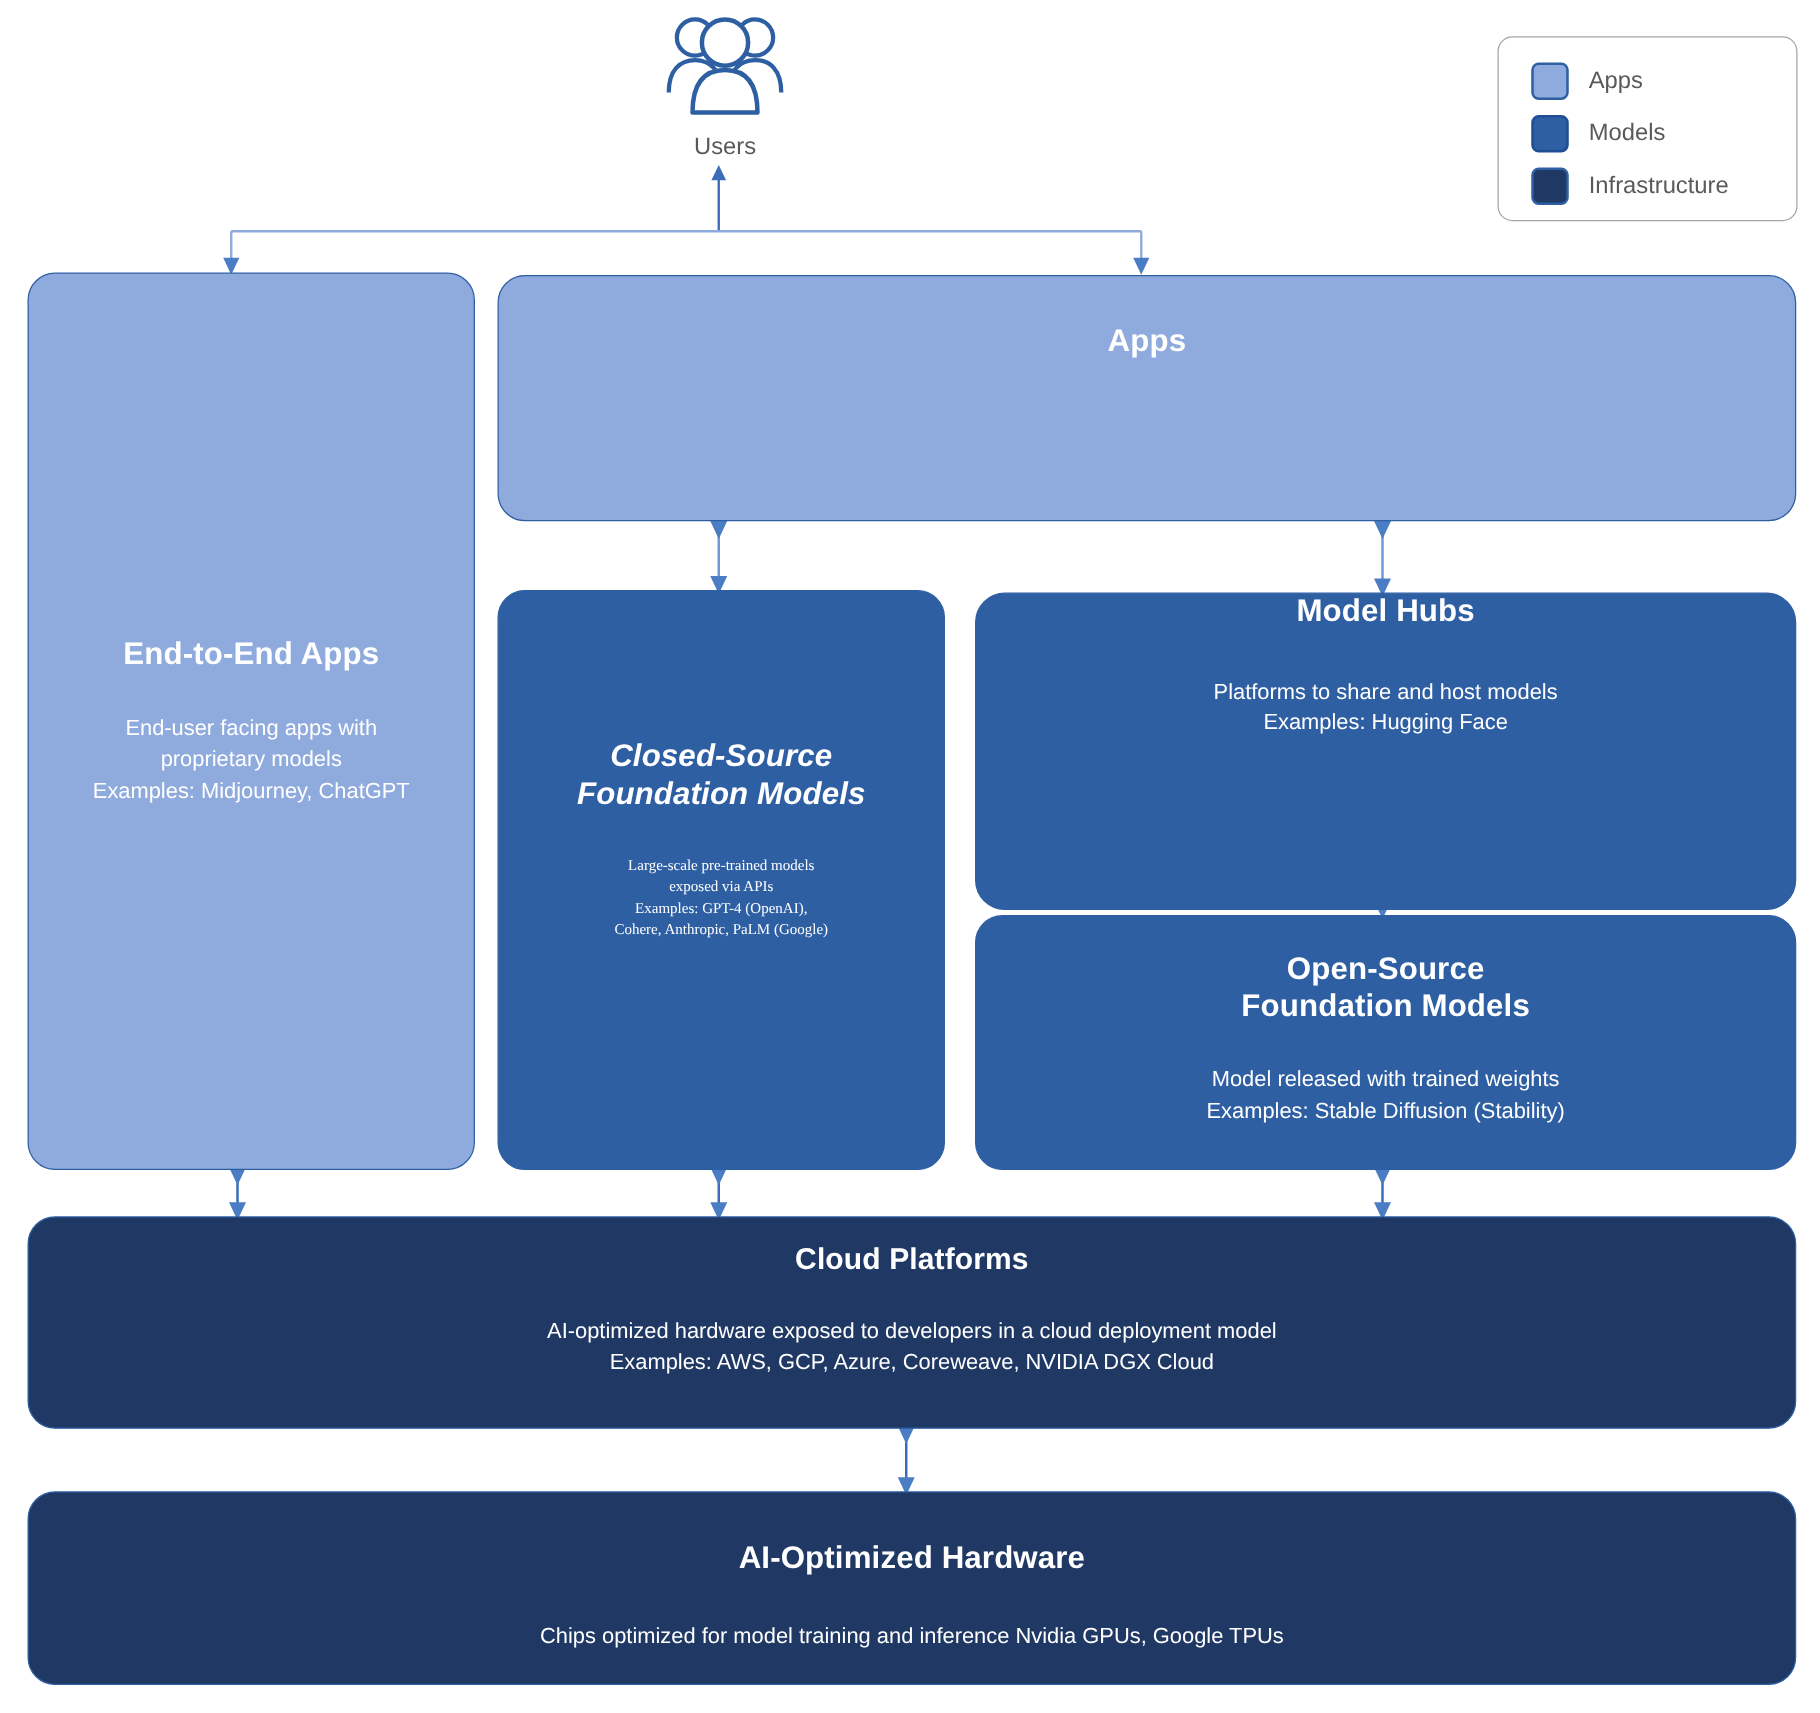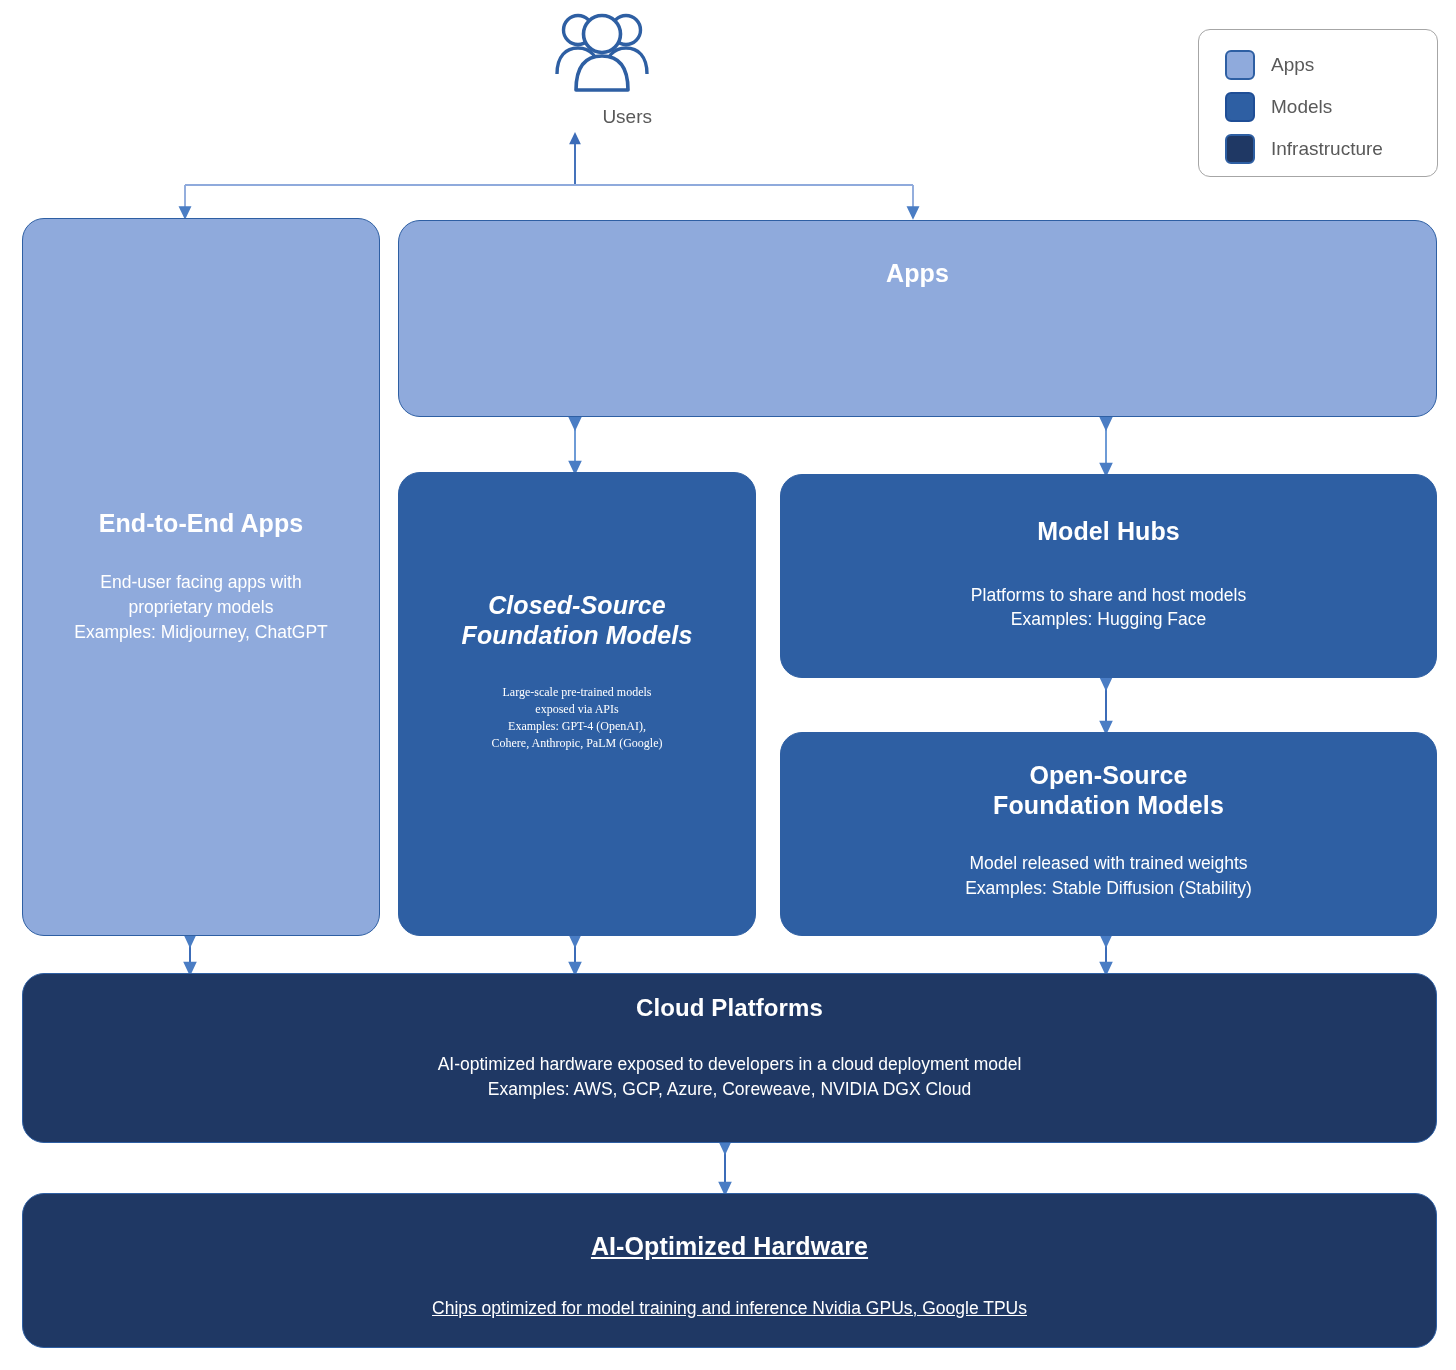--- a/index.html
+++ b/index.html
@@ -71,22 +71,22 @@
   #box-apps .desc  { font-size: 17.5px; }
 
   #box-closed {
     left: 398px; top: 472px; width: 358px; height: 464px;
     padding-top: 118px;
   }
   #box-closed .title { font-size: 25px; margin-bottom: 34px; font-style: italic; }
   #box-closed .desc  { font-size: 12px; font-family: Liberation Serif, serif; }
 
   #box-hubs {
-    left: 780px; top: 474px; width: 657px; height: 204px;
-    padding-top: 42px;
+    left: 780px; top: 474px; width: 657px; height: 254px;
+    border-radius: 24px;
   }
   #box-hubs .title { font-size: 25px; margin-bottom: 36px; }
   #box-hubs .desc  { font-size: 17.5px; }
 
   #box-open {
     left: 780px; top: 732px; width: 657px; height: 204px;
     padding-top: 28px;
   }
   #box-open .title { font-size: 25px; margin-bottom: 31px; }
   #box-open .desc  { font-size: 17.5px; }
@@ -94,31 +94,30 @@
   #box-cloud {
     left: 22px; top: 973px; width: 1415px; height: 170px;
     padding-top: 20px;
   }
   #box-cloud .title { font-size: 24px; margin-bottom: 30px; }
   #box-cloud .desc  { font-size: 17.5px; }
 
   #box-hardware {
     left: 22px; top: 1193px; width: 1415px; height: 155px;
     padding-top: 38px;
-    text-decoration: underline;
   }
   #box-hardware .title { font-size: 25px; margin-bottom: 34px; }
   #box-hardware .desc  { font-size: 17.5px; }
 
   
   #users {
     position: absolute;
     left: 508px; top: 8px; width: 144px; height: 124px;
     display: flex; flex-direction: column;
-    align-items: flex-end; justify-content: flex-start;
+    align-items: center; justify-content: flex-start;
   }
   #users .users-label {
     margin-top: 2px;
     font-size: 19px;
     color: #595959;
   }
 
   
   #legend {
     position: absolute;

